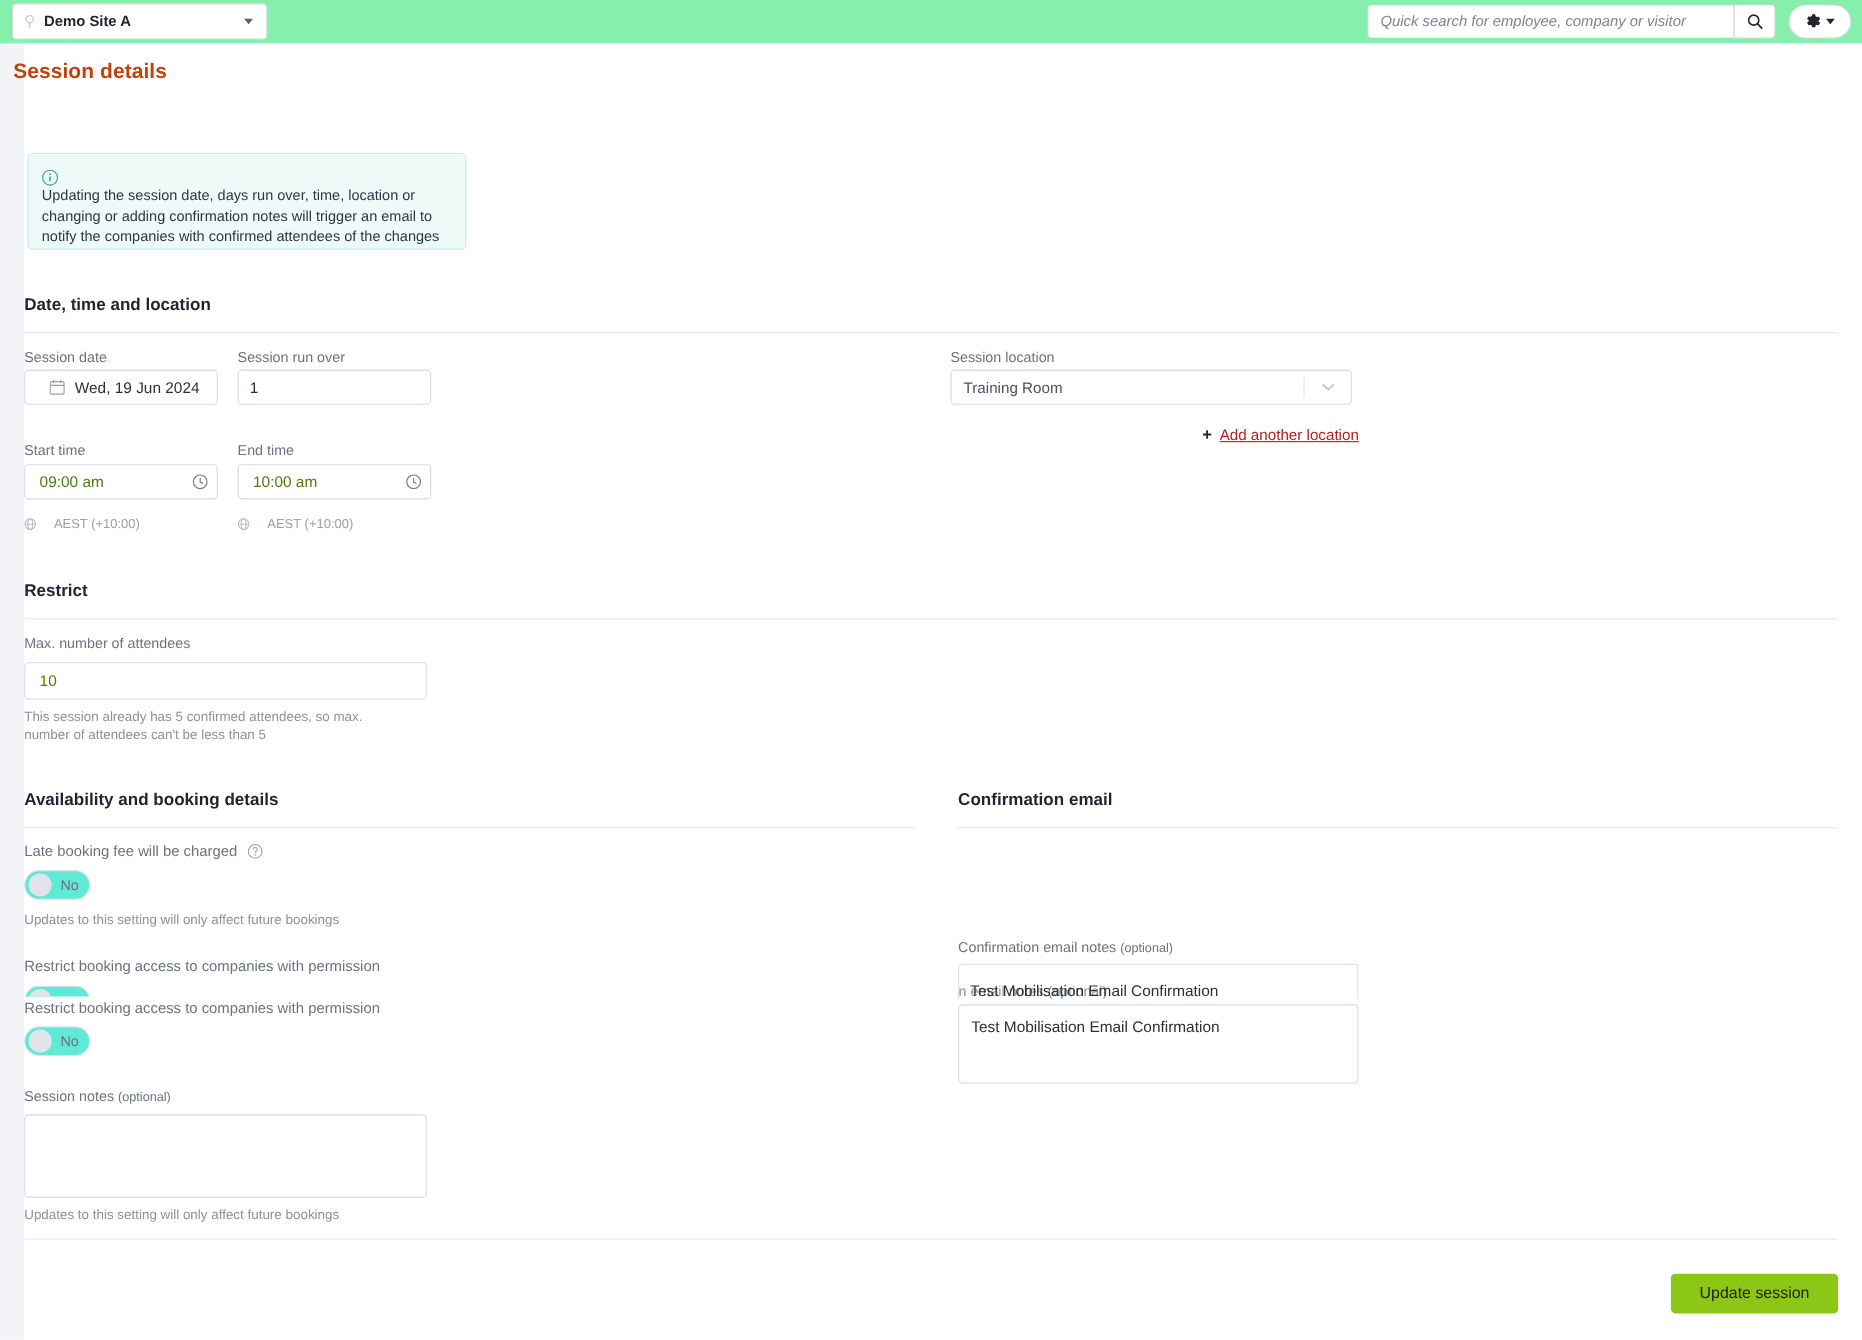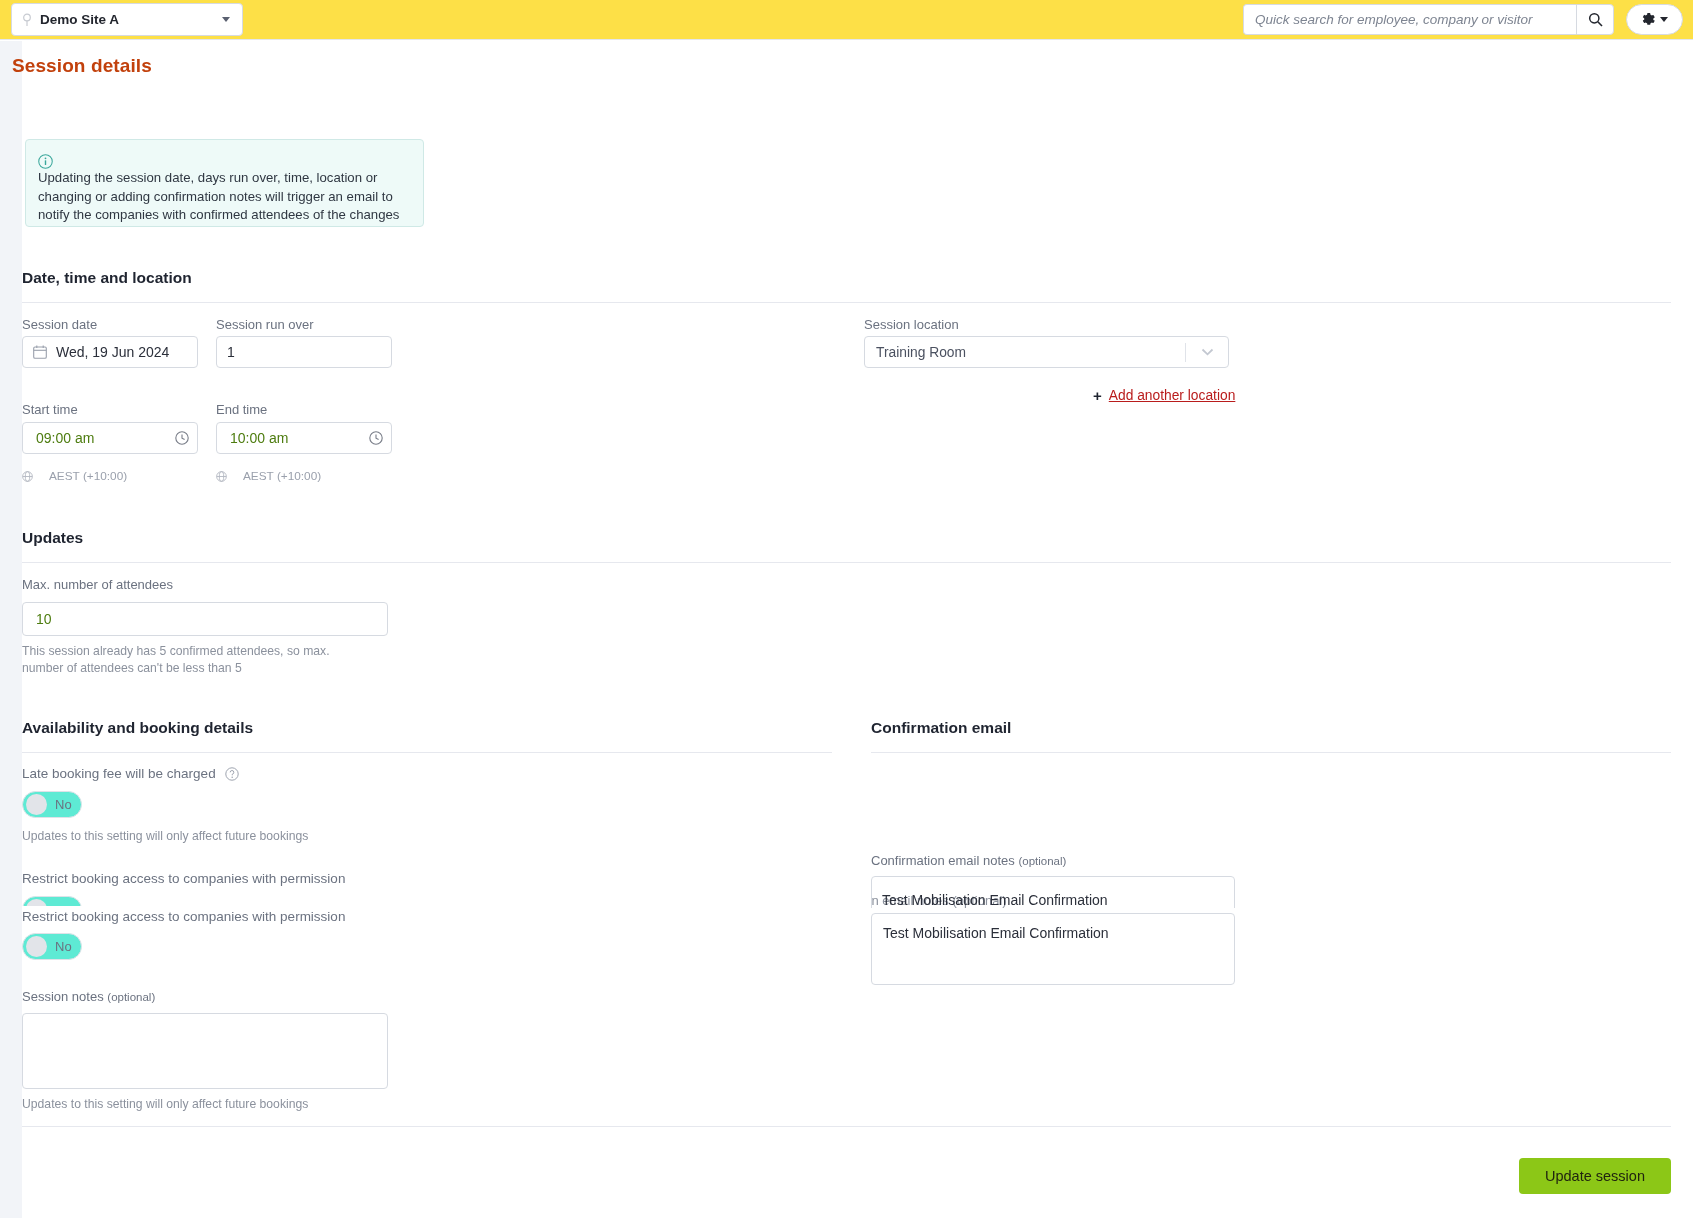--- a/index.html
+++ b/index.html
@@ -9,21 +9,21 @@
     background: #ffffff;
     font-family: "Liberation Sans", sans-serif;
     color: #3b3f4a;
     overflow: hidden;
   }
 
   
   .topbar {
     position: absolute; top: 0; left: 0;
     width: 1693px; height: 40px;
-    background: #fde047;
+    background: #86efac;
     border-bottom: 1px solid #e3e6ec;
   }
   .site-select {
     position: absolute; left: 11px; top: 3px;
     width: 232px; height: 33px;
     background: #ffffff;
     border: 1px solid #d6dae1;
     border-radius: 4px;
     display: flex; align-items: center;
     padding: 0 9px;
@@ -123,21 +123,21 @@
     outline: none;
     height: 32px;
   }
   .inp-with-icon { padding-right: 30px; }
   .inp-icon { position: absolute; pointer-events: none; opacity: .75; }
 
   .date-wrap { position: absolute; left: 22px; top: 295px; width: 176px; height: 32px; }
   .date-inp {
     width: 176px; height: 32px;
     border: 1px solid #d6dae1; border-radius: 4px; background: #fff;
-    display: flex; align-items: center; padding-left: 10px; cursor: pointer;
+    display: flex; align-items: center; padding-left: 22px; cursor: pointer;
   }
   .date-text { font-size: 14px; color: #2b2f3a; margin-left: 9px; }
 
   .runover-wrap {
     position: absolute; left: 216px; top: 295px;
     width: 176px; height: 32px;
     border: 1px solid #d6dae1; border-radius: 4px; background: #fff;
     display: flex; align-items: stretch; overflow: hidden;
   }
   .runover-inp {
@@ -312,21 +312,21 @@
         <polyline points="1.5,1.5 6.5,6.3 11.5,1.5" fill="none" stroke="#c3c8d1" stroke-width="1.8"></polyline>
       </svg>
     </span>
   </div>
 
   <div class="add-loc">
     <span class="add-loc-plus">+</span>
     <span class="add-loc-text">Add another location</span>
   </div>
 
-  <div class="sec-title" style="left:22px; top:488px;">Updates</div>
+  <div class="sec-title" style="left:22px; top:488px;">Restrict</div>
   <div class="sec-rule" style="left:22px; top:521px; width:1649px;"></div>
 
   <div class="field-label" style="left:22px; top:536px;">Max. number of attendees</div>
   <input class="inp" style="left: 22px; top: 561px; width: 366px; height: 34px;" type="text" value="10">
   <div class="hint" style="left:22px; top:602px; width:345px;">This session already has 5 confirmed attendees, so max. number of attendees can't be less than 5</div>
 
   <div class="sec-title" style="left:22px; top:678px;">Availability and booking details</div>
   <div class="sec-rule" style="left:22px; top:711px; width:810px;"></div>
 
   <div style="position:absolute; left:22px; top:725px; display:flex; align-items:center; gap:9px;">

